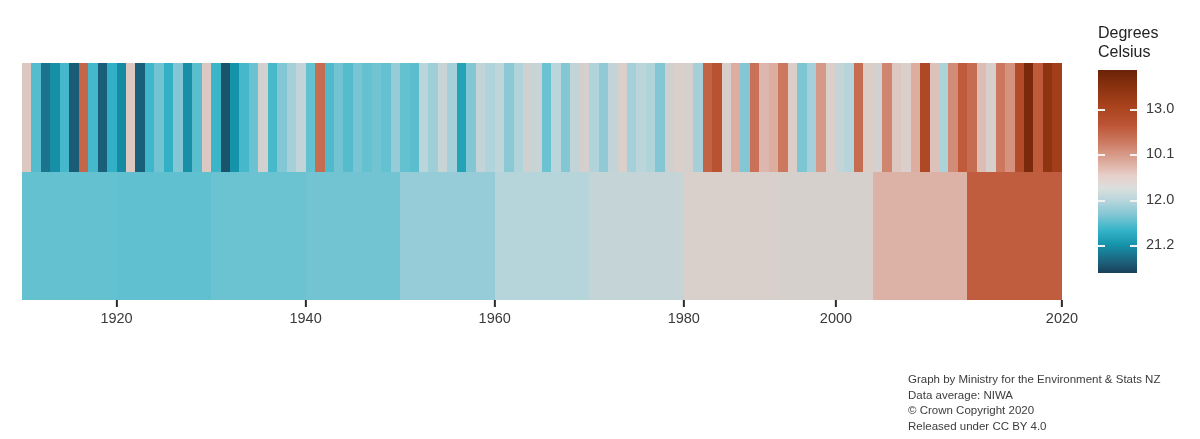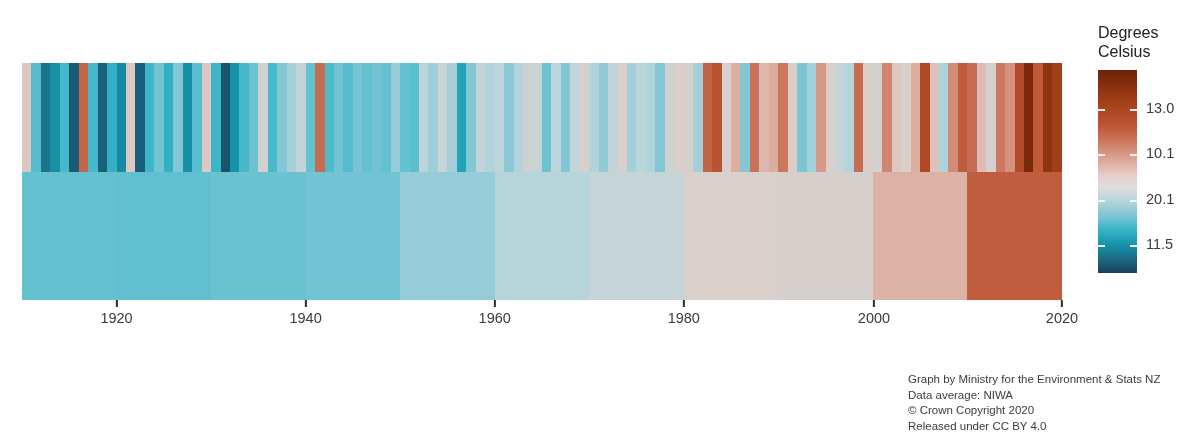--- a/index.html
+++ b/index.html
@@ -320,21 +320,21 @@
         <div class="tick-label">1940</div>
       </div>
       <div class="x-tick" style="left: 472.727px;">
         <div class="tick-mark"></div>
         <div class="tick-label">1960</div>
       </div>
       <div class="x-tick" style="left: 661.818px;">
         <div class="tick-mark"></div>
         <div class="tick-label">1980</div>
       </div>
-      <div class="x-tick" style="left: 852px;">
+      <div class="x-tick" style="left: 814px;">
         <div class="tick-mark"></div>
         <div class="tick-label">2000</div>
       </div>
       <div class="x-tick" style="left: 1040px;">
         <div class="tick-mark"></div>
         <div class="tick-label">2020</div>
       </div>
     </div>
 
   <div id="colorbar-group">
@@ -350,26 +350,26 @@
           <div class="cb-label">13.0</div>
         </div>
         <div class="cb-tick" style="top: 85.7111px;">
           <div class="cb-mark-left"></div>
           <div class="cb-mark-right"></div>
           <div class="cb-label">10.1</div>
         </div>
         <div class="cb-tick" style="top: 130.822px;">
           <div class="cb-mark-left"></div>
           <div class="cb-mark-right"></div>
-          <div class="cb-label">20.1</div>
+          <div class="cb-label">12.0</div>
         </div>
         <div class="cb-tick" style="top: 175.933px;">
           <div class="cb-mark-left"></div>
           <div class="cb-mark-right"></div>
-          <div class="cb-label">11.5</div>
+          <div class="cb-label">21.2</div>
         </div>
       </div>
   </div>
 
   <div id="credits">
       <div>Graph by Ministry for the Environment &amp; Stats NZ</div>
       <div>Data average: NIWA</div>
       <div>© Crown Copyright 2020</div>
       <div>Released under CC BY 4.0</div>
     </div>

